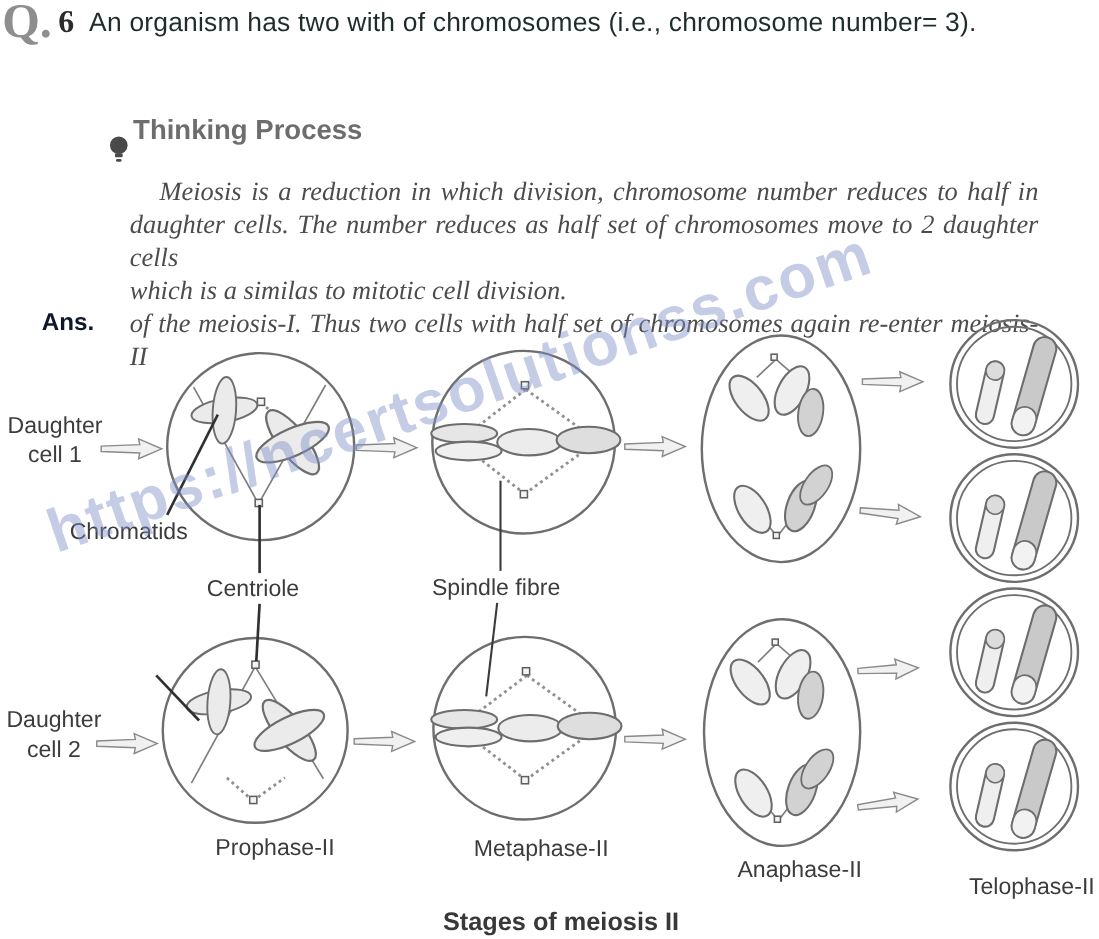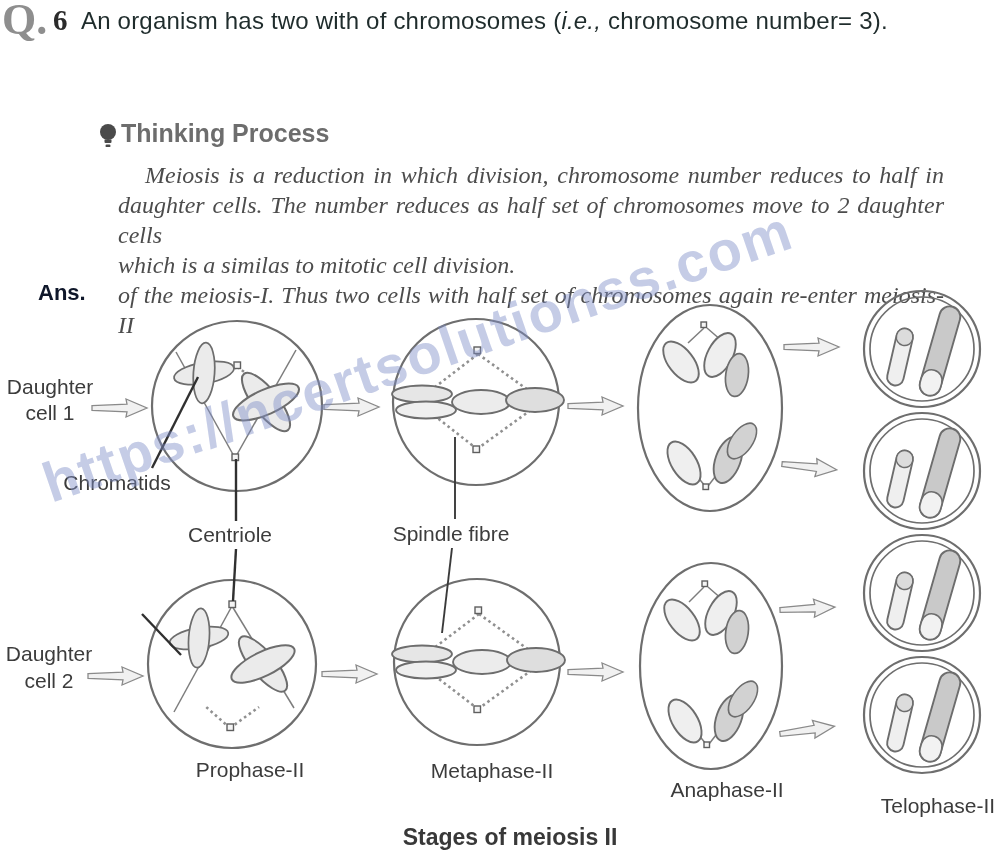--- a/index.html
+++ b/index.html
@@ -5,23 +5,23 @@
   html,body{margin:0;padding:0;background:#fff;}
   .page{position:relative;width:999px;height:854px;background:#ffffff;overflow:hidden;
         font-family:"Liberation Sans",sans-serif;color:#222;}
   
   .q-mark{position:absolute;left:2px;top:-6px;font-family:"Liberation Serif",serif;
           font-weight:700;font-size:44px;color:#8e8e8e;}
   .q-num{position:absolute;left:53px;top:4px;font-family:"Liberation Serif",serif;
          font-weight:700;font-size:29px;color:#2b2b2b;}
   .q-text{position:absolute;left:81px;top:2px;width:918px;font-size:24px;line-height:37px;
           color:#1f2c2c;letter-spacing:0.2px;}
-  .q-text .it{font-style:italic;}
-  
-  .tp-head{position:absolute;left:121px;top:119px;font-size:25px;font-weight:700;color:#6d6d6d;}
+  .q-text .it{}
+  
+  .tp-head{position:absolute;left:121px;top:104px;font-size:25px;font-weight:700;color:#6d6d6d;}
   .bulb{position:absolute;left:99px;top:123px;}
   .tp-body{position:absolute;left:118px;top:160px;width:826px;font-family:"Liberation Serif",serif;
            font-style:italic;font-size:24px;line-height:30px;color:#4c4c4c;}
   .tp-line{display:block;text-align:justify;text-align-last:justify;}
   .tp-line.first{padding-left:27px;}
   .tp-line.last{text-align:left;text-align-last:left;}
   
   .ans{position:absolute;left:2px;top:280px;font-size:22px;font-weight:700;color:#0f172a;margin-left:36px;}
   
   svg.diagram{position:absolute;left:0;top:0;}

